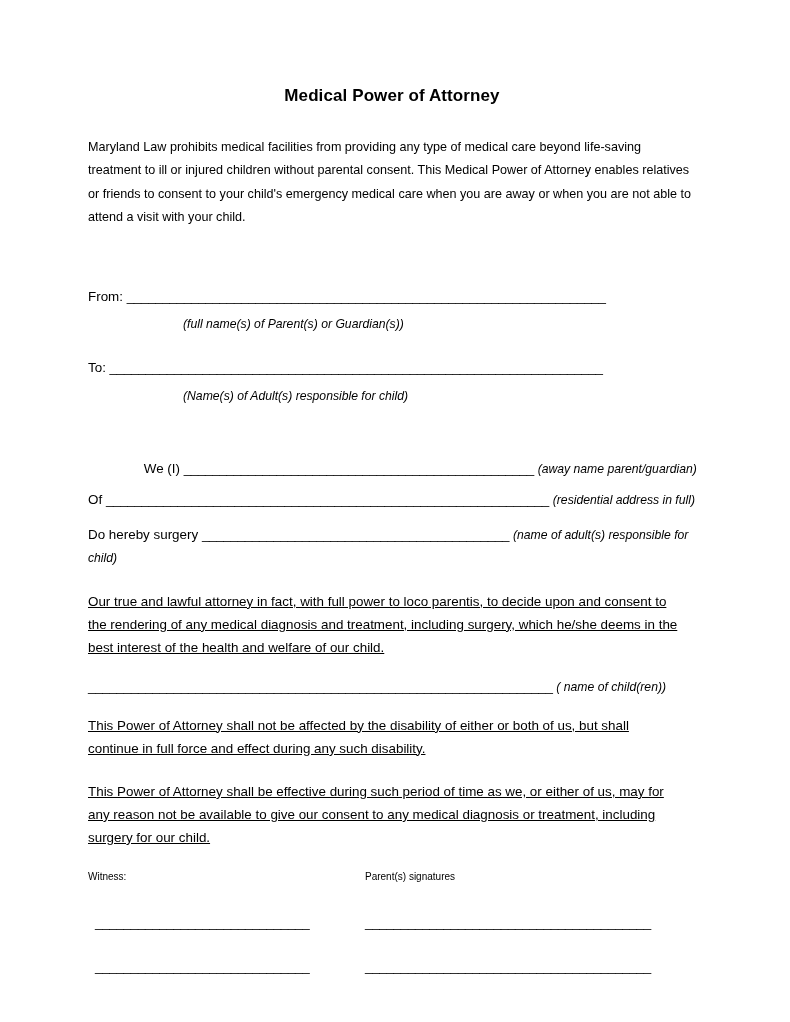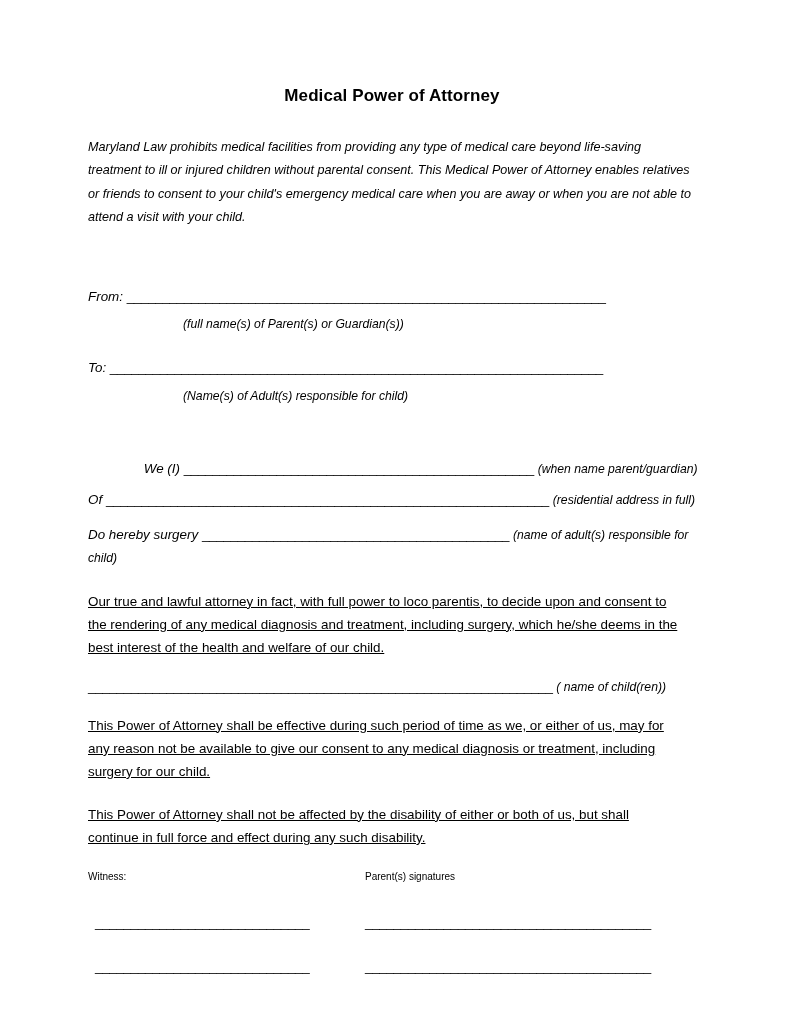--- a/index.html
+++ b/index.html
@@ -33,38 +33,36 @@
     text-align: center;
     font-size: 17px;
     font-weight: bold;
     letter-spacing: 0.1px;
     margin: 0 0 0 0;
     padding-top: 6px;
   }
   .intro {
     margin-top: 30px;
     font-size: 12.6px;
-    font-style: italic;
     line-height: 1.85;
     text-align: left;
     width: 606px;
   }
   .spacer-lg {
     height: 44px;
   }
   .field-row {
     font-size: 13.4px;
     line-height: 1.6;
     margin-top: 0;
     white-space: nowrap;
     overflow: hidden;
   }
   .field-label {
     font-size: 13.4px;
-    font-style: italic;
   }
   .rule {
     letter-spacing: -0.3px;
     text-align: right;
   }
   .caption {
     font-size: 12.2px;
     font-style: italic;
     margin-top: 10px;
     margin-left: 95px;
@@ -173,21 +171,21 @@
       <span class="rule">_____________________________________________________________________</span>
     </div>
     <div class="caption">(Name(s) of Adult(s) responsible for child)</div>
 
     <div class="block-gap-xl"></div>
 
     <div class="we-line">
       <span class="we-indent"></span>
       <span class="field-label">We (I)</span>
       <span class="rule">_________________________________________________</span>
-      <span class="inline-ital">(when name parent/guardian)</span>
+      <span class="inline-ital">(away name parent/guardian)</span>
     </div>
 
     <div class="of-line">
       <span class="field-label">Of</span>
       <span class="rule">______________________________________________________________</span>
       <span class="inline-ital">(residential address in full)</span>
     </div>
 
     <div class="appoint-line">
       <span class="field-label">Do hereby surgery</span>
@@ -195,23 +193,23 @@
       <span class="inline-ital">(name of adult(s) responsible for child)</span>
     </div>
 
     <p class="para">Our true and lawful attorney in fact, with full power to loco parentis, to decide upon and consent to the rendering of any medical diagnosis and treatment, including surgery, which he/she deems in the best interest of the health and welfare of our child.</p>
 
     <div class="child-line">
       <span class="rule">_________________________________________________________________</span>
       <span class="inline-ital">( name of child(ren))</span>
     </div>
 
+    <p class="para">This Power of Attorney shall not be affected by the disability of either or both of us, but shall continue in full force and effect during any such disability.</p>
+
     <p class="para">This Power of Attorney shall be effective during such period of time as we, or either of us, may for any reason not be available to give our consent to any medical diagnosis or treatment, including surgery for our child.</p>
-
-    <p class="para">This Power of Attorney shall not be affected by the disability of either or both of us, but shall continue in full force and effect during any such disability.</p>
 
 
     <div class="sig-head">
       <span class="witness">Witness:</span>
       <span class="parents">Parent(s) signatures</span>
     </div>
 
     <div class="sig-rows">
       <div class="sig-row">
         <span class="left-rule">______________________________</span>

